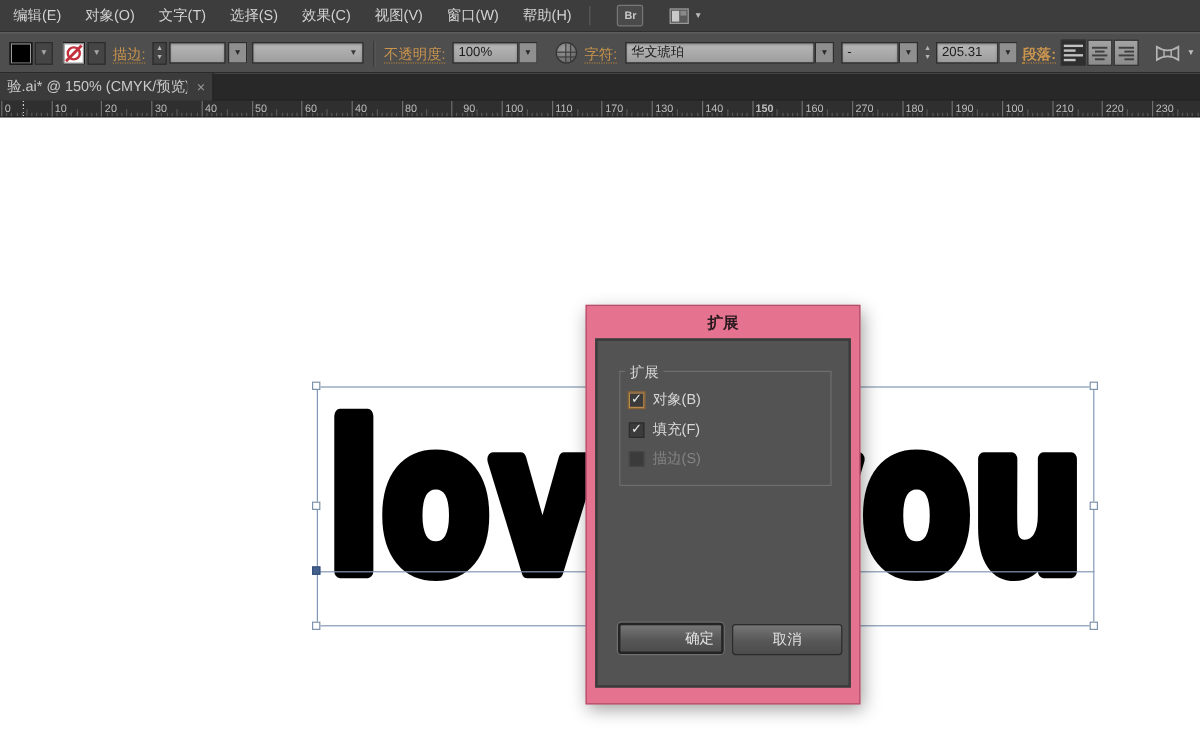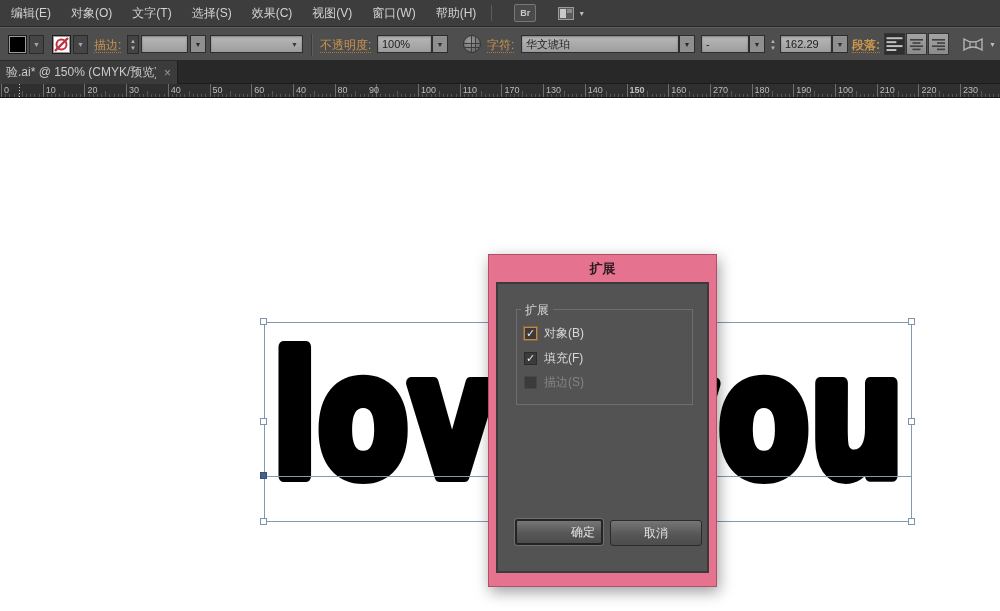--- a/index.html
+++ b/index.html
@@ -168,21 +168,21 @@
 
   <div class="abs field" style="left:701px; top:7px; width:48px;">-</div>
   <div class="abs fieldarrow" style="left:749px; top:7px;">
       <span>▼</span>
     </div>
 
   <div class="abs stepper" style="left:767px; top:7px;">
     <span>▲</span>
     <span>▼</span>
   </div>
-  <div class="abs field" style="left:780px; top:7px; width:52px;">162.29</div>
+  <div class="abs field" style="left:780px; top:7px; width:52px;">205.31</div>
   <div class="abs fieldarrow" style="left:832px; top:7px;">
       <span>▼</span>
     </div>
 
   <span class="abs panel-link" style="left:852px; top:10px;font-weight:bold;">段落:</span>
 
   <div class="abs alignbtn active" style="left:884px; top:5px;">
     <svg class="warpicon" width="13" height="13" viewBox="0 0 13 13">
       <rect x="0" y="1" width="13" height="1.6" fill="#c2c2c2"></rect>
       <rect x="0" y="4.2" width="8" height="1.6" fill="#c2c2c2"></rect>
@@ -318,21 +318,21 @@
     <span class="tick-minor" style="left: 338.77px; height: 3px;"></span>
     <span class="tick-minor" style="left: 342.94px; height: 3px;"></span>
     <span class="tick-minor" style="left: 347.11px; height: 3px;"></span>
     <span class="tick-minor" style="left: 351.28px; height: 3px;"></span>
     <span class="tick-minor" style="left: 355.45px; height: 6px;"></span>
     <span class="tick-minor" style="left: 359.62px; height: 3px;"></span>
     <span class="tick-minor" style="left: 363.79px; height: 3px;"></span>
     <span class="tick-minor" style="left: 367.96px; height: 3px;"></span>
     <span class="tick-minor" style="left: 372.13px; height: 3px;"></span>
     <span class="tick-major" style="left: 376.3px;"></span>
-    <span class="tick-label" style="left: 369px;">90</span>
+    <span class="tick-label" style="left: 386px;">90</span>
     <span class="tick-minor" style="left: 380.47px; height: 3px;"></span>
     <span class="tick-minor" style="left: 384.64px; height: 3px;"></span>
     <span class="tick-minor" style="left: 388.81px; height: 3px;"></span>
     <span class="tick-minor" style="left: 392.98px; height: 3px;"></span>
     <span class="tick-minor" style="left: 397.15px; height: 6px;"></span>
     <span class="tick-minor" style="left: 401.32px; height: 3px;"></span>
     <span class="tick-minor" style="left: 405.49px; height: 3px;"></span>
     <span class="tick-minor" style="left: 409.66px; height: 3px;"></span>
     <span class="tick-minor" style="left: 413.83px; height: 3px;"></span>
     <span class="tick-major" style="left: 418px;"></span>

